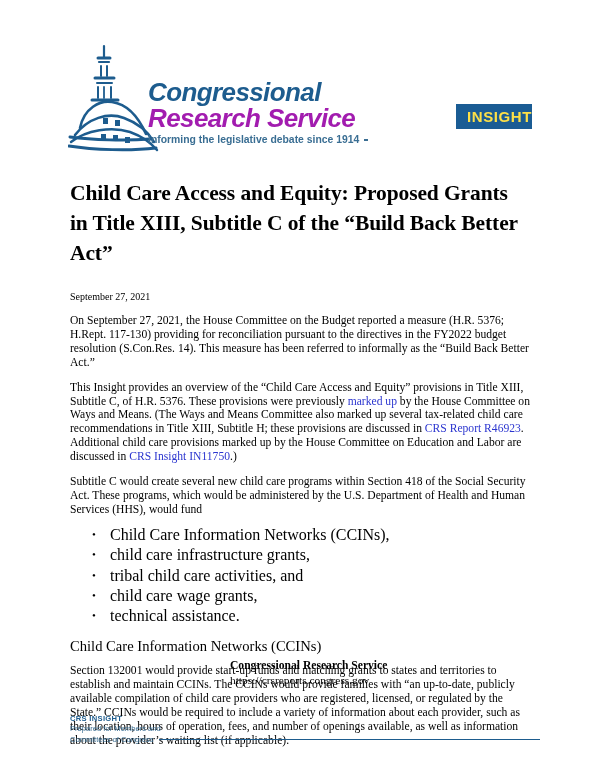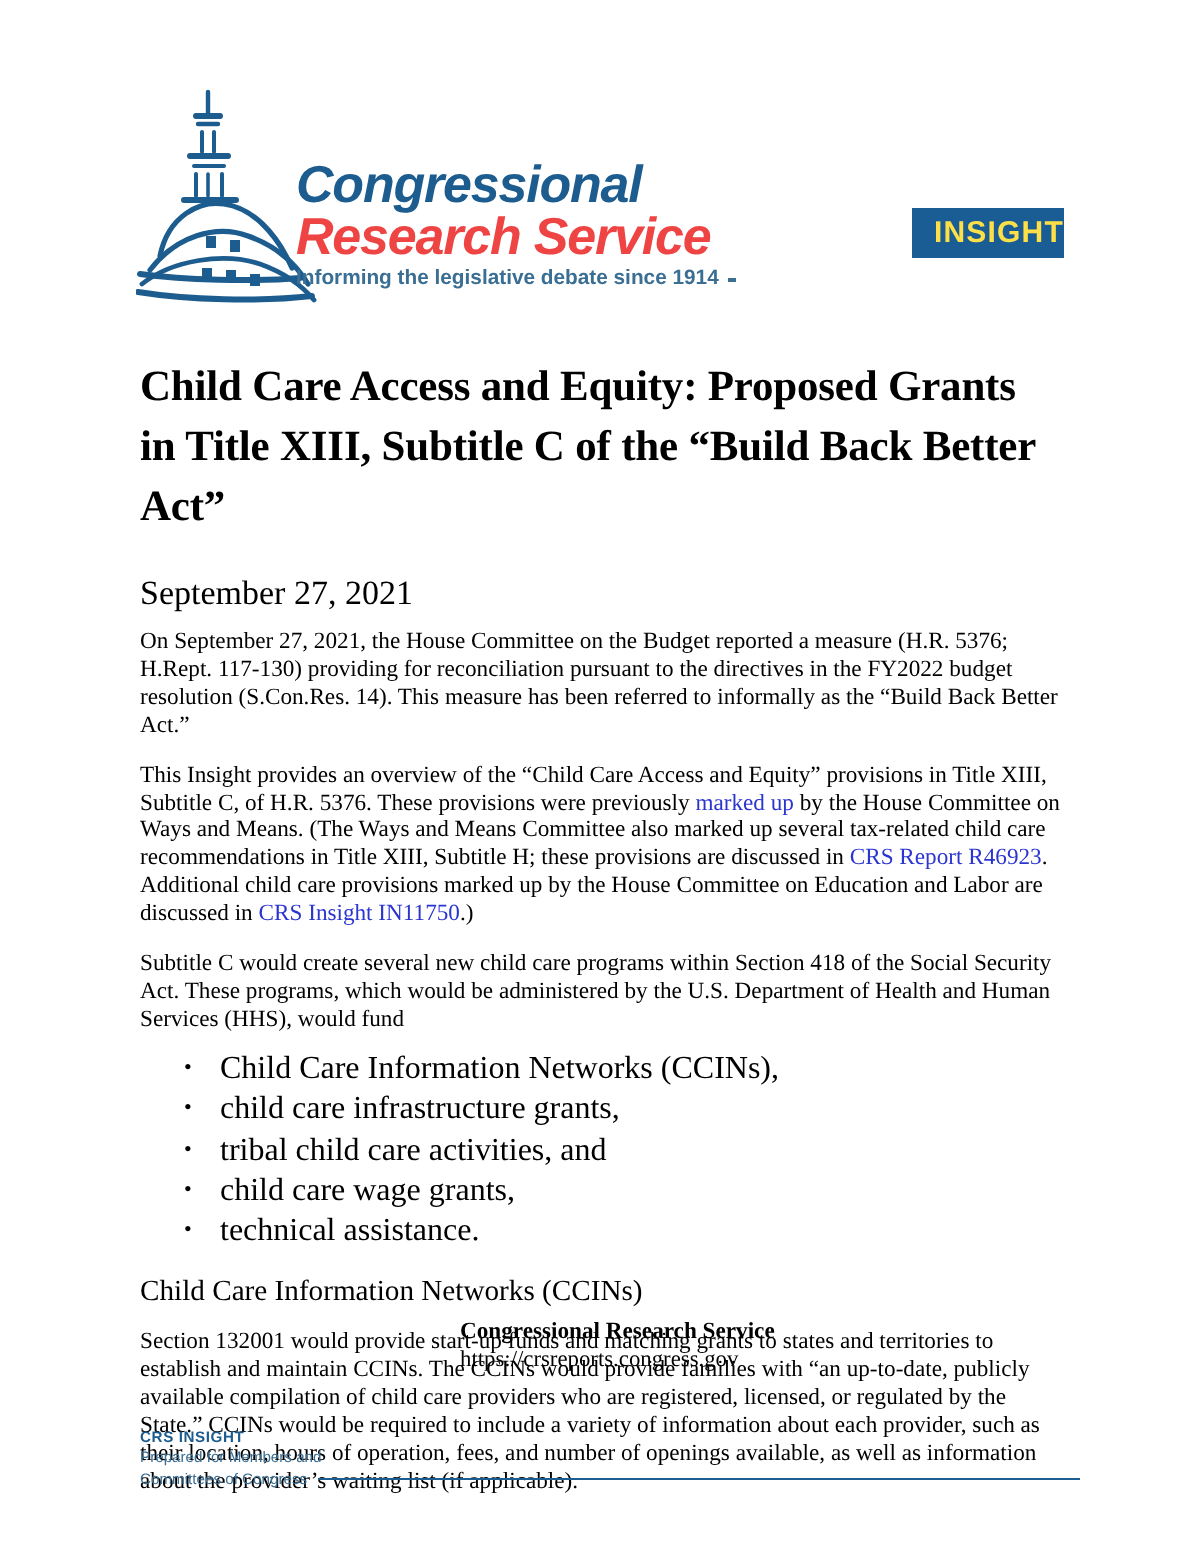--- a/index.html
+++ b/index.html
@@ -65,21 +65,21 @@
     letter-spacing: -0.1px;
     color: #000000;
   }
 
   
   .doc-date {
     position: absolute;
     left: 70px;
     top: 288px;
     font-family: "Liberation Serif", serif;
-    font-size: 17px;
+    font-size: 10px;
     line-height: 18px;
     color: #000000;
   }
 
   
   .body-block {
     position: absolute;
     left: 70px;
     top: 314px;
     width: 460px;
@@ -220,21 +220,21 @@
           <rect x="33" y="92" width="5" height="6"></rect>
           <rect x="45" y="93" width="5" height="6"></rect>
           <rect x="57" y="95" width="5" height="6"></rect>
         </g>
       </svg>
 
       <div style="position:absolute; left:80px; top:38px; width:220px;">
         <div style="font-family:'Liberation Sans',sans-serif; font-weight:bold; font-style:italic;
                     font-size:26px; line-height:25px; color:#1d5c8e; letter-spacing:-0.6px;">Congressional</div>
         <div style="font-family:'Liberation Sans',sans-serif; font-weight:bold; font-style:italic;
-                    font-size:26px; line-height:26px; color:#ef4444; letter-spacing:-0.6px;">Research Service</div>
+                    font-size:26px; line-height:26px; color:#a21caf; letter-spacing:-0.6px;">Research Service</div>
         <div class="fl-row" style="display:flex; align-items:center; gap:5px; margin-top:3px;font-weight:bold;">
           <span style="font-family:'Liberation Sans',sans-serif; font-size:10.4px; line-height:12px;
                        color:#3a6e93; white-space:nowrap;">Informing the legislative debate since 1914</span>
           <span style="width:26px; height:1.4px; background:#3a6e93; display:inline-block;"></span>
         </div>
       </div>
     </div>
 
     <div class="insight-badge">INSIGHT</div>
   </div>

